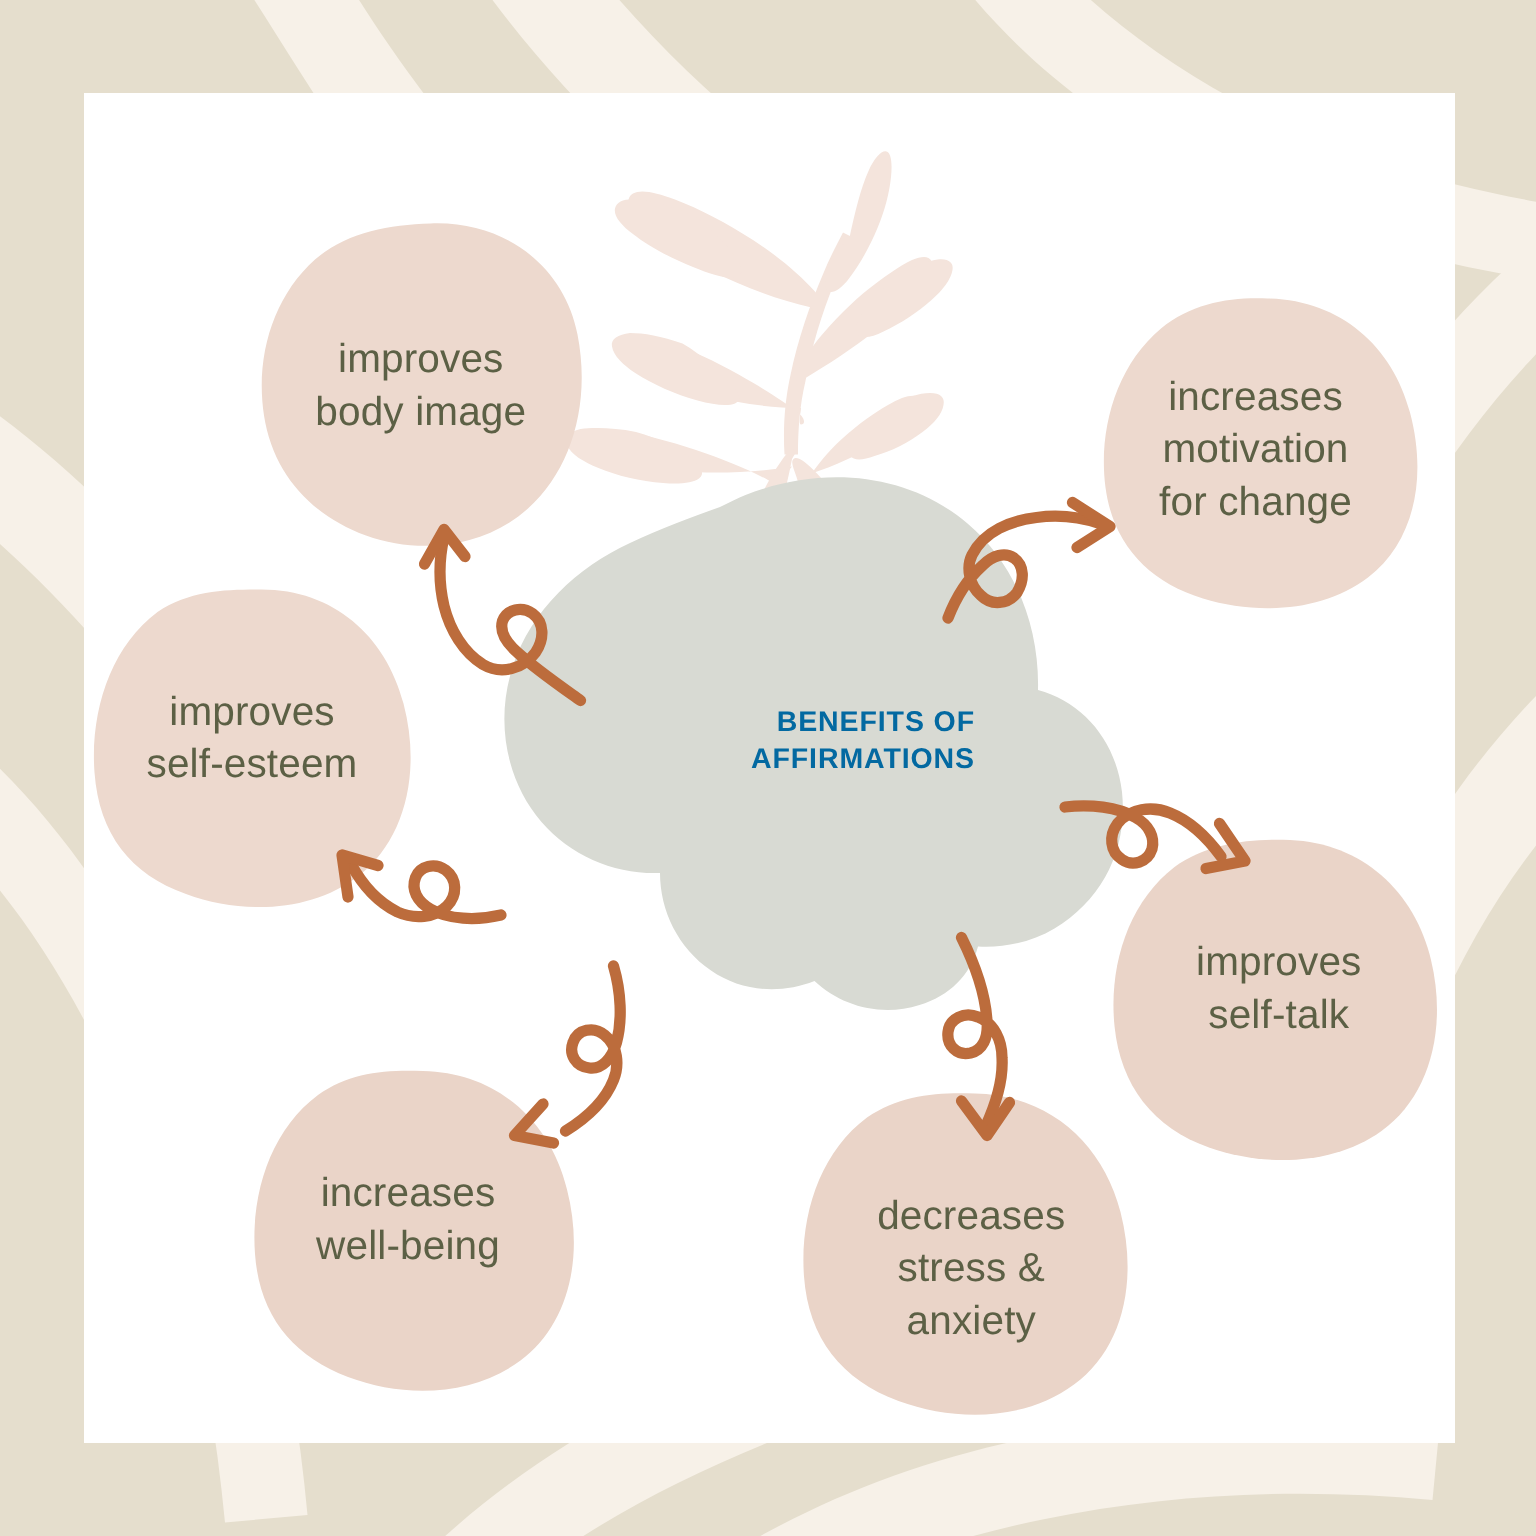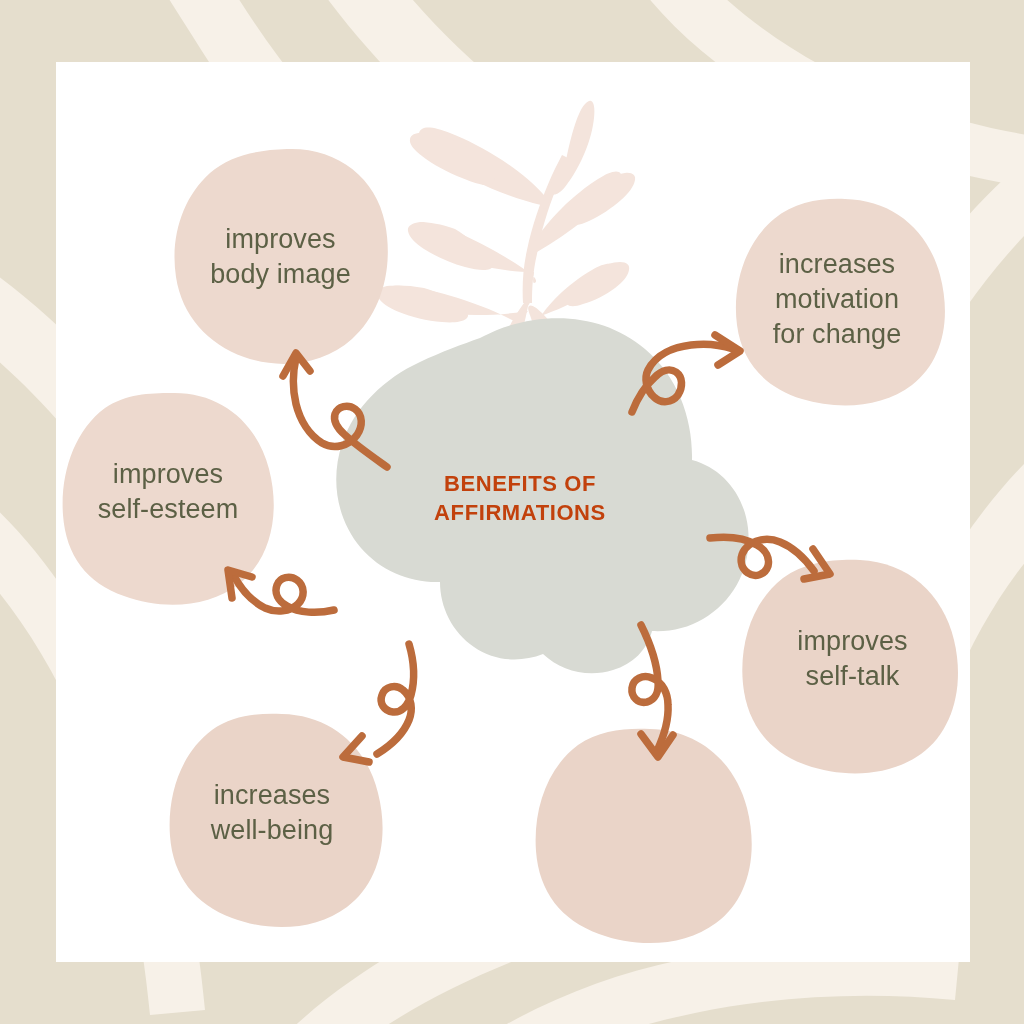--- a/index.html
+++ b/index.html
@@ -46,23 +46,23 @@
     color: #5C6045;
     font-size: 27px;
     line-height: 1.30;
     font-weight: 400;
     letter-spacing: 0.1px;
     white-space: pre-line;
     pointer-events: none;
   }
   .center-label {
     position: absolute;
-    text-align: center;
-    color: #c2410c;
-    font-size: 22px;
+    text-align: right;
+    color: #0369a1;
+    font-size: 19px;
     line-height: 1.30;
     font-weight: bold;
     letter-spacing: 0.6px;
     white-space: pre-line;
     pointer-events: none;
   }
 </style>
 </head>
 <body>
 
@@ -246,20 +246,23 @@
   <div class="node-label" style="left:168px; top:222px; width:225px;">improves
 body image</div>
 
   <div class="node-label" style="left:733px; top:247px; width:208px;">increases
 motivation
 for change</div>
 
   <div class="node-label" style="left:750px; top:624px; width:205px;">improves
 self-talk</div>
 
+  <div class="node-label" style="left:545px; top:793px; width:205px;">decreases
+stress &amp;
+anxiety</div>
 
   <div class="node-label" style="left:168px; top:778px; width:208px;">increases
 well-being</div>
 
   <div class="node-label" style="left:58px; top:457px; width:220px;">improves
 self-esteem</div>
 
 </div>
 
 </body></html>

